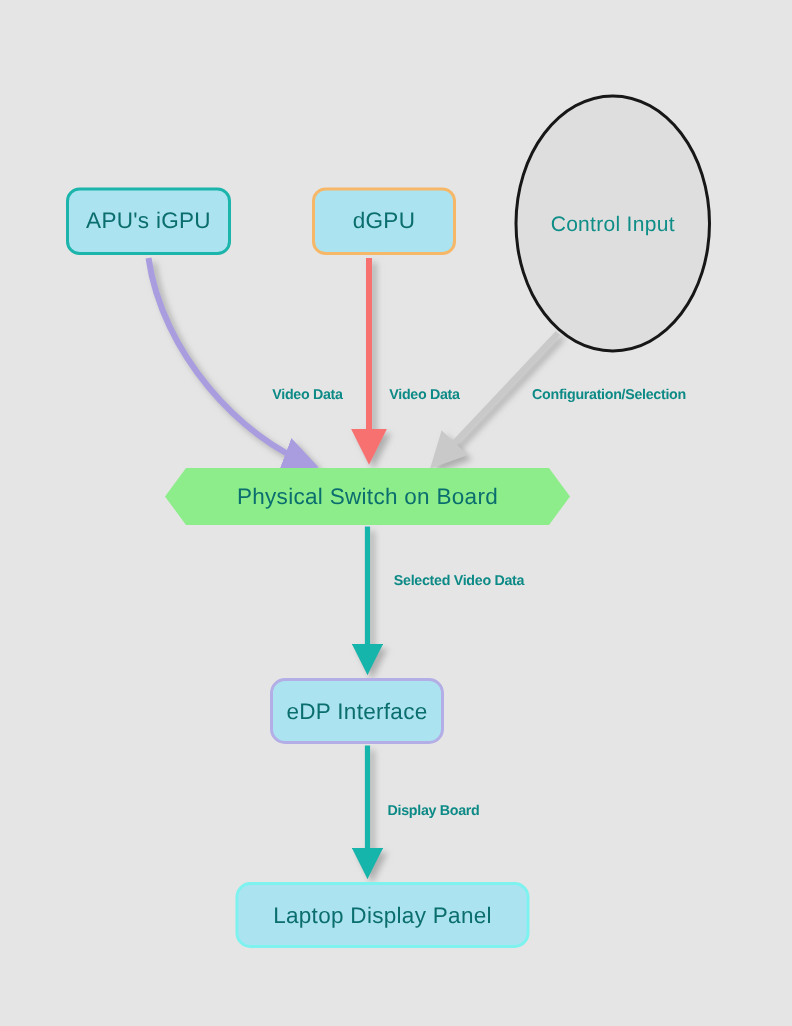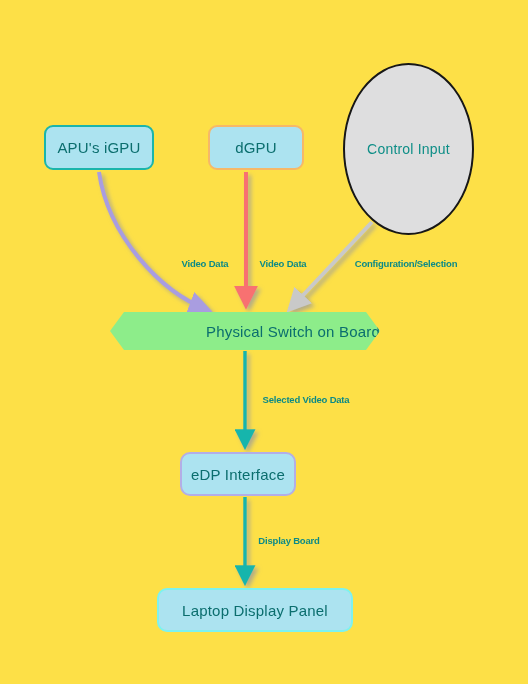--- a/index.html
+++ b/index.html
@@ -10,21 +10,21 @@
   body {
     width: 528px;
     height: 684px;
     overflow: hidden;
     font-family: "Liberation Sans", sans-serif;
   }
   #canvas {
     position: relative;
     width: 528px;
     height: 684px;
-    background: #fde047;
+    background: #e5e5e5;
   }
   #edges {
     position: absolute;
     left: 0;
     top: 0;
     width: 528px;
     height: 684px;
   }
   .node {
     position: absolute;
@@ -86,21 +86,20 @@
   }
   .node-hex {
     left: 110px;
     top: 312px;
     width: 270px;
     height: 38px;
     background: #8ded8a;
     color: #0b6e6e;
     clip-path: polygon(14px 0, calc(100% - 14px) 0, 100% 50%, calc(100% - 14px) 100%, 14px 100%, 0 50%);
     border-radius: 2px;
-    justify-content: flex-end;
   }
   .edge-label {
     position: absolute;
     font-size: 9.5px;
     font-weight: bold;
     color: #0d8a86;
     letter-spacing: -0.2px;
     white-space: nowrap;
     transform: translateX(-50%);
   }
@@ -165,17 +164,17 @@
   <div class="node node-rect node-panel">
     <span>Laptop Display Panel</span>
   </div>
 
   <div class="edge-label" style="left:205px; top:258px;">Video Data</div>
 
   <div class="edge-label" style="left:283px; top:258px;">Video Data</div>
 
   <div class="edge-label" style="left:406px; top:258px;">Configuration/Selection</div>
 
-  <div class="edge-label" style="left:306px; top:394px;">Selected Video Data</div>
+  <div class="edge-label" style="left:306px; top:382px;">Selected Video Data</div>
 
   <div class="edge-label" style="left:289px; top:535px;">Display Board</div>
 
 </div>
 
 </body></html>

